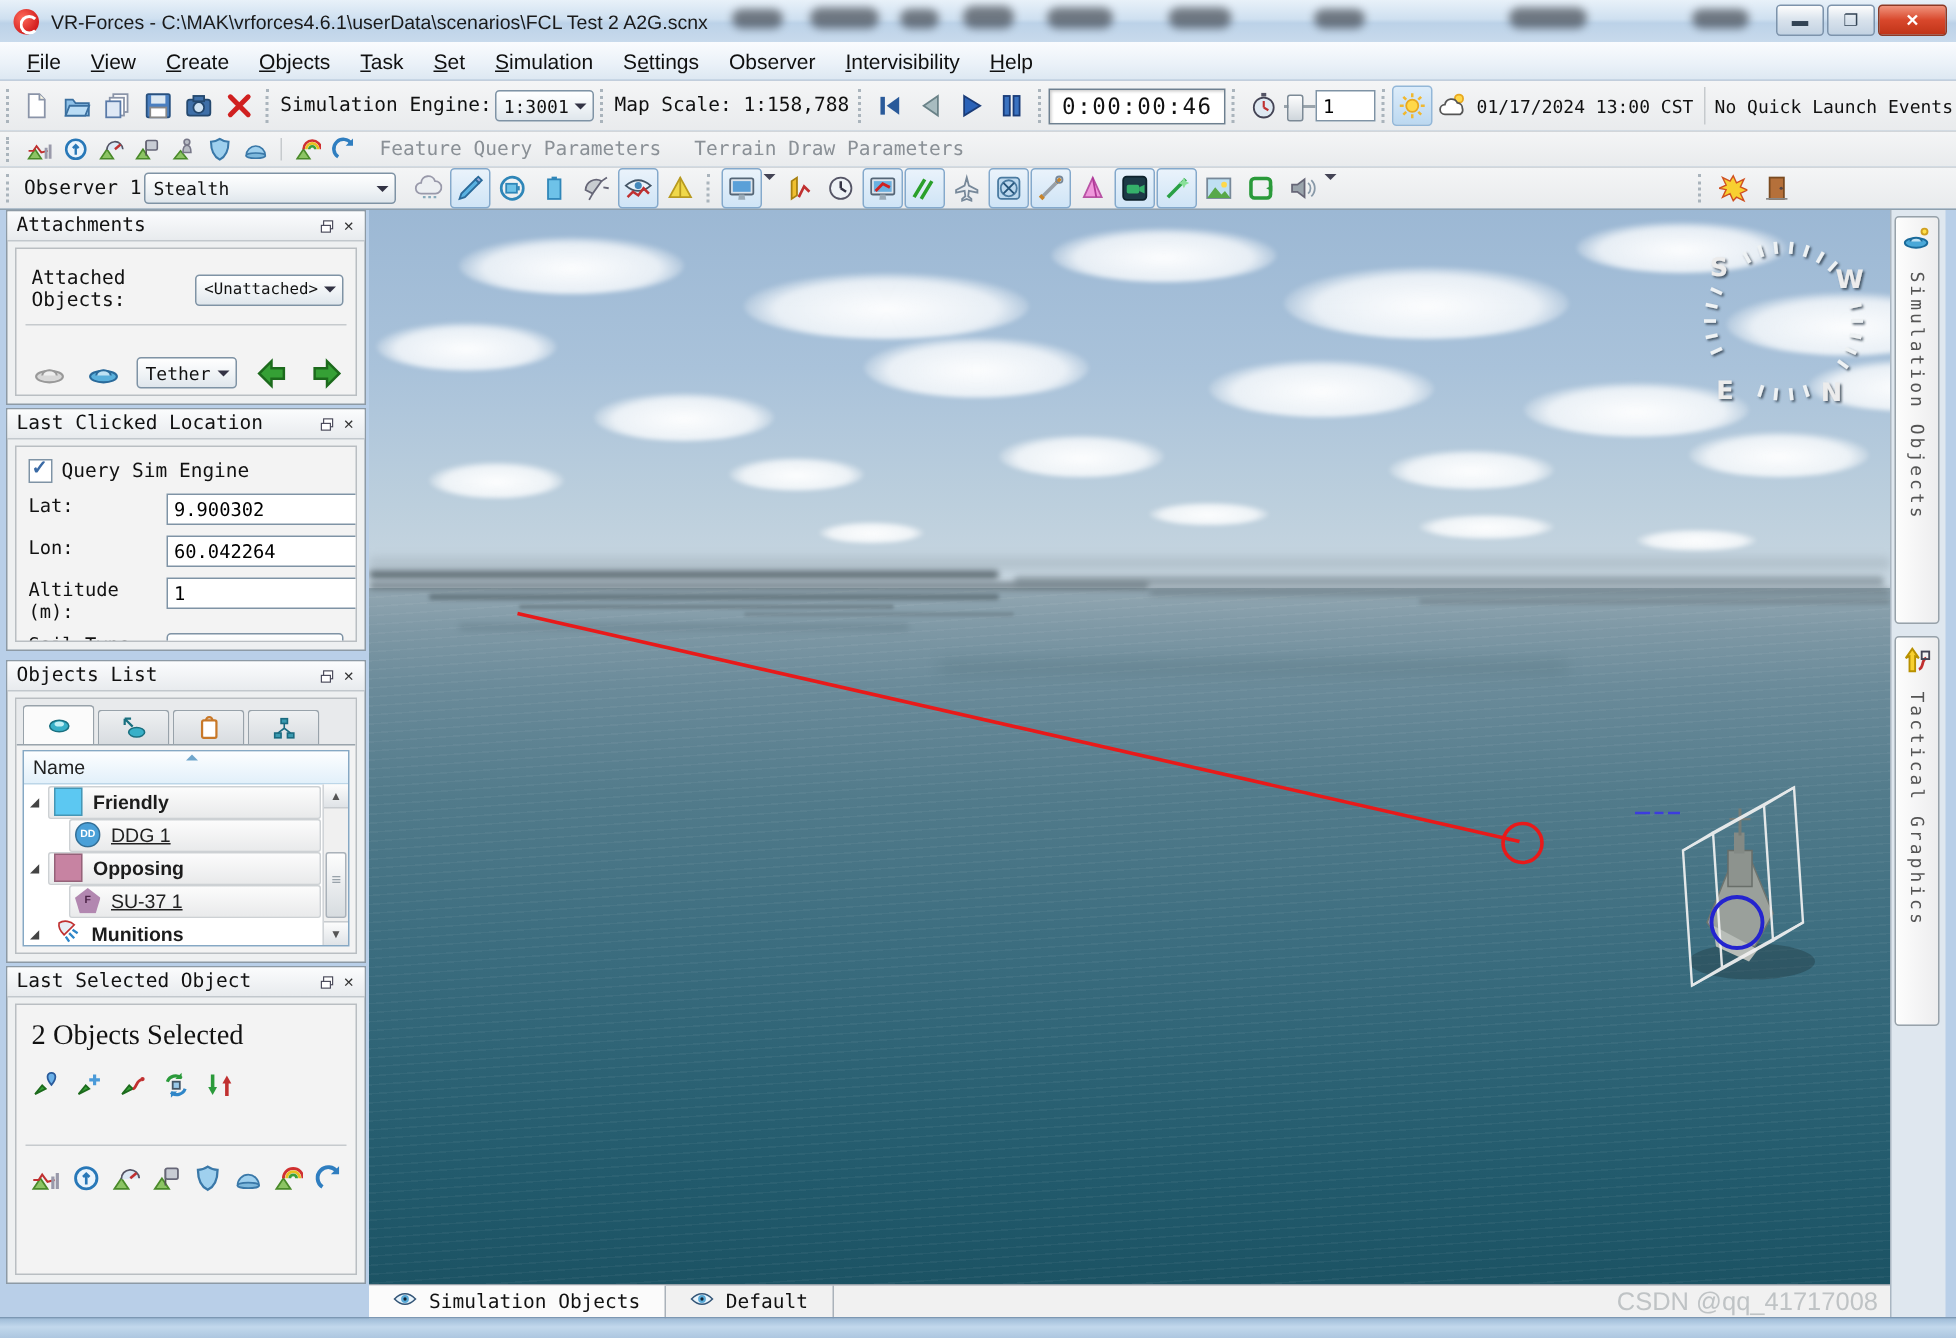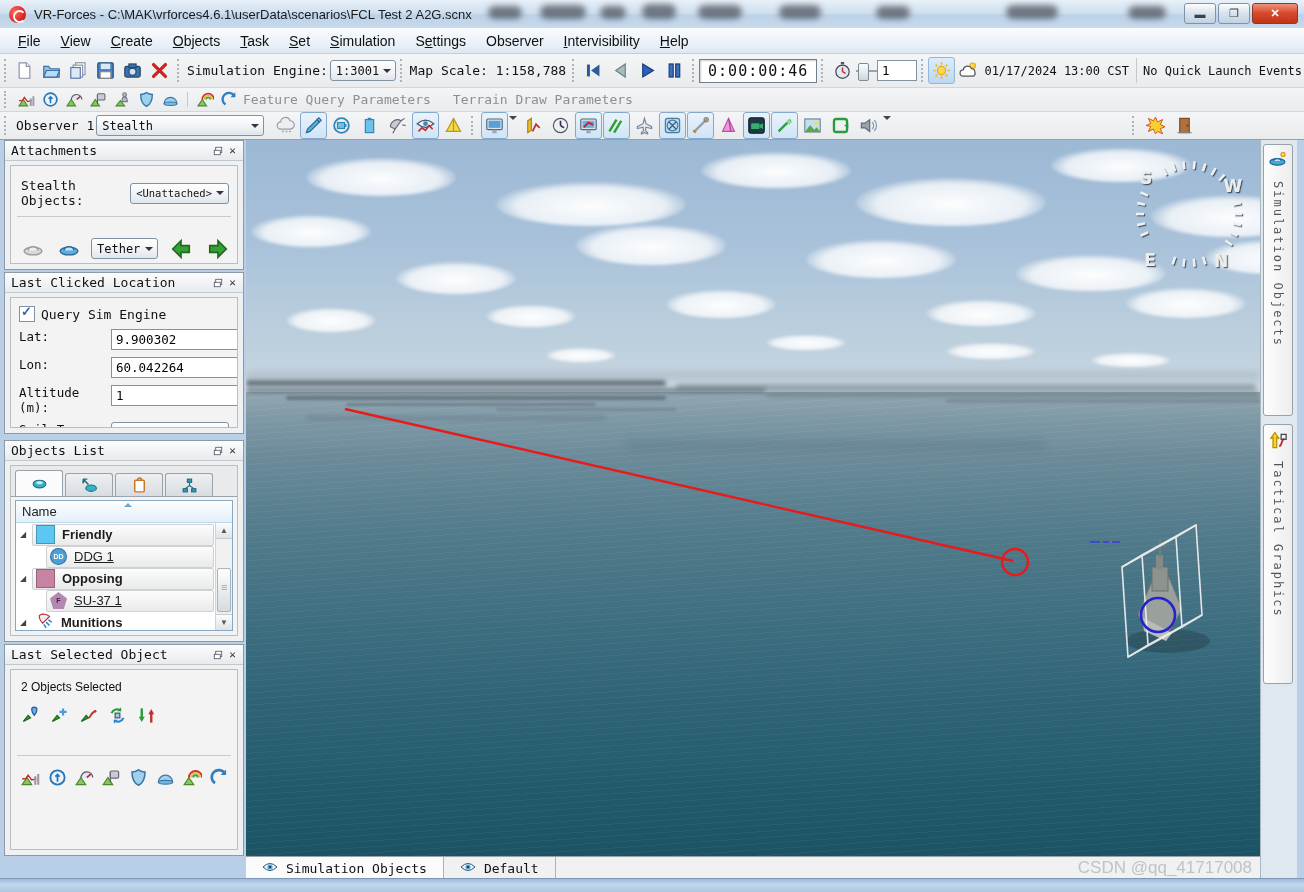--- a/index.html
+++ b/index.html
@@ -101,21 +101,21 @@
   .badge{width:17px;height:17px;display:flex;align-items:center;justify-content:center;font-size:7px;font-weight:bold;color:#fff;flex:0 0 auto;}
   .badge.circle{border-radius:50%;border:1px solid rgba(0,0,0,.3);box-sizing:border-box;}
   .badge.pentagon{clip-path:polygon(50% 0,100% 38%,81% 100%,19% 100%,0 38%);color:#4a2246;}
   .tree-ic svg{width:18px;height:18px;}
   .tscroll{position:absolute;right:0;top:22px;bottom:0;width:16px;background:#f0f0f0;border-left:1px solid #d0d4d8;}
   .tsbtn{height:15px;display:flex;align-items:center;justify-content:center;font-size:8px;color:#555;background:linear-gradient(#fcfcfc,#dfe3e7);border-bottom:1px solid #c8ccd0;}
   .tsbtn.bottom{position:absolute;bottom:0;left:0;right:0;border-top:1px solid #c8ccd0;border-bottom:none;}
   .tthumb{position:absolute;left:1px;right:1px;top:45px;height:42px;background:linear-gradient(#fdfdfd,#d7dce0);border:1px solid #aab2ba;border-radius:2px;}
   .tthumb::after{content:"≡";position:absolute;left:3px;top:12px;color:#98a2aa;font-size:11px;}
   
-  .ls-status{margin:10px 0 0 10px;font-family:Liberation Sans, sans-serif;font-size:12px;}
+  .ls-status{margin:10px 0 0 10px;font-family:Liberation Serif, serif;font-size:19px;}
   .ls-icons{margin:8px 0 0 6px;gap:2px;display:flex;}
   
   .viewport{position:absolute;left:246px;top:140px;width:1014px;height:716px;overflow:hidden;background:#a9c2da;}
   .sky{position:absolute;left:0;top:0;width:100%;height:262px;
     background:linear-gradient(180deg,#9cb8d4 0%,#a9c2da 40%,#bccfdd 75%,#cbd8e1 100%);}
   .cloud{position:absolute;border-radius:50%;background:radial-gradient(ellipse at 50% 55%,rgba(255,255,255,.97) 0%,rgba(255,255,255,.75) 55%,rgba(255,255,255,0) 75%);filter:blur(1.5px);}
   .sea{position:absolute;left:0;top:252px;width:100%;height:464px;
     background:linear-gradient(180deg,#93a7b2 0%,#7e98a5 6%,#6b8b9a 14%,#527b8b 30%,#3d6e80 50%,#2c6274 70%,#225a6c 85%,#1c5364 100%);}
   .sea::after{content:"";position:absolute;inset:0;
     background:repeating-linear-gradient(176deg,rgba(255,255,255,.045) 0 1px,transparent 1px 6px);}
@@ -348,21 +348,21 @@
             <path d="M8.6 8a1.9 1.9 0 013.8 0" fill="none" stroke="#3aa03a" stroke-width="1.6"></path>
           </svg>
         </span>
         <span class="tbtn">
           <svg viewBox="0 0 16 16">
             <path d="M12.5 4.5A6 6 0 104.2 12.8" fill="none" stroke="#2f7ec0" stroke-width="2.2"></path>
             <path d="M13.5 1.2v4.6H8.9z" fill="#2f7ec0"></path>
           </svg>
         </span>
       </span>
-    <span class="tlabel dim" style="">Feature Query Parameters</span>
+    <span class="tlabel dim" style="margin-left:10px">Feature Query Parameters</span>
     <span class="tlabel dim" style="margin-left:18px">Terrain Draw Parameters</span>
   </div>
 
   <div class="tb tb3">
     <span class="grip"></span>
     <span class="tlabel">Observer 1</span>
     <span class="tselect" style="width:168px">
       <span>Stealth</span>
       <span class="sel-arrow"></span>
     </span>
@@ -535,21 +535,21 @@
       <span class="pt-ic">
           <svg viewBox="0 0 16 16">
             <rect x="5" y="3" width="8" height="7" fill="#fff" stroke="#445"></rect>
             <rect x="3" y="7" width="8" height="6" fill="#fff" stroke="#445"></rect>
           </svg>
         </span>
       <span class="pt-ic">✕</span>
     </div>
     <div class="pbody">
       <div class="row att-row1">
-        <span class="mono13">Stealth Objects:</span>
+        <span class="mono13">Attached Objects:</span>
         <span class="tselect" style="flex:1;font-size:10.5px">
           <span>&lt;Unattached&gt;</span>
           <span class="sel-arrow"></span>
         </span>
       </div>
       <hr class="pline">
       <div class="row att-row2">
         <span class="att-ic" style="display:flex;gap:9px">
             <span class="tbtn">
               <svg viewBox="0 0 16 16">

